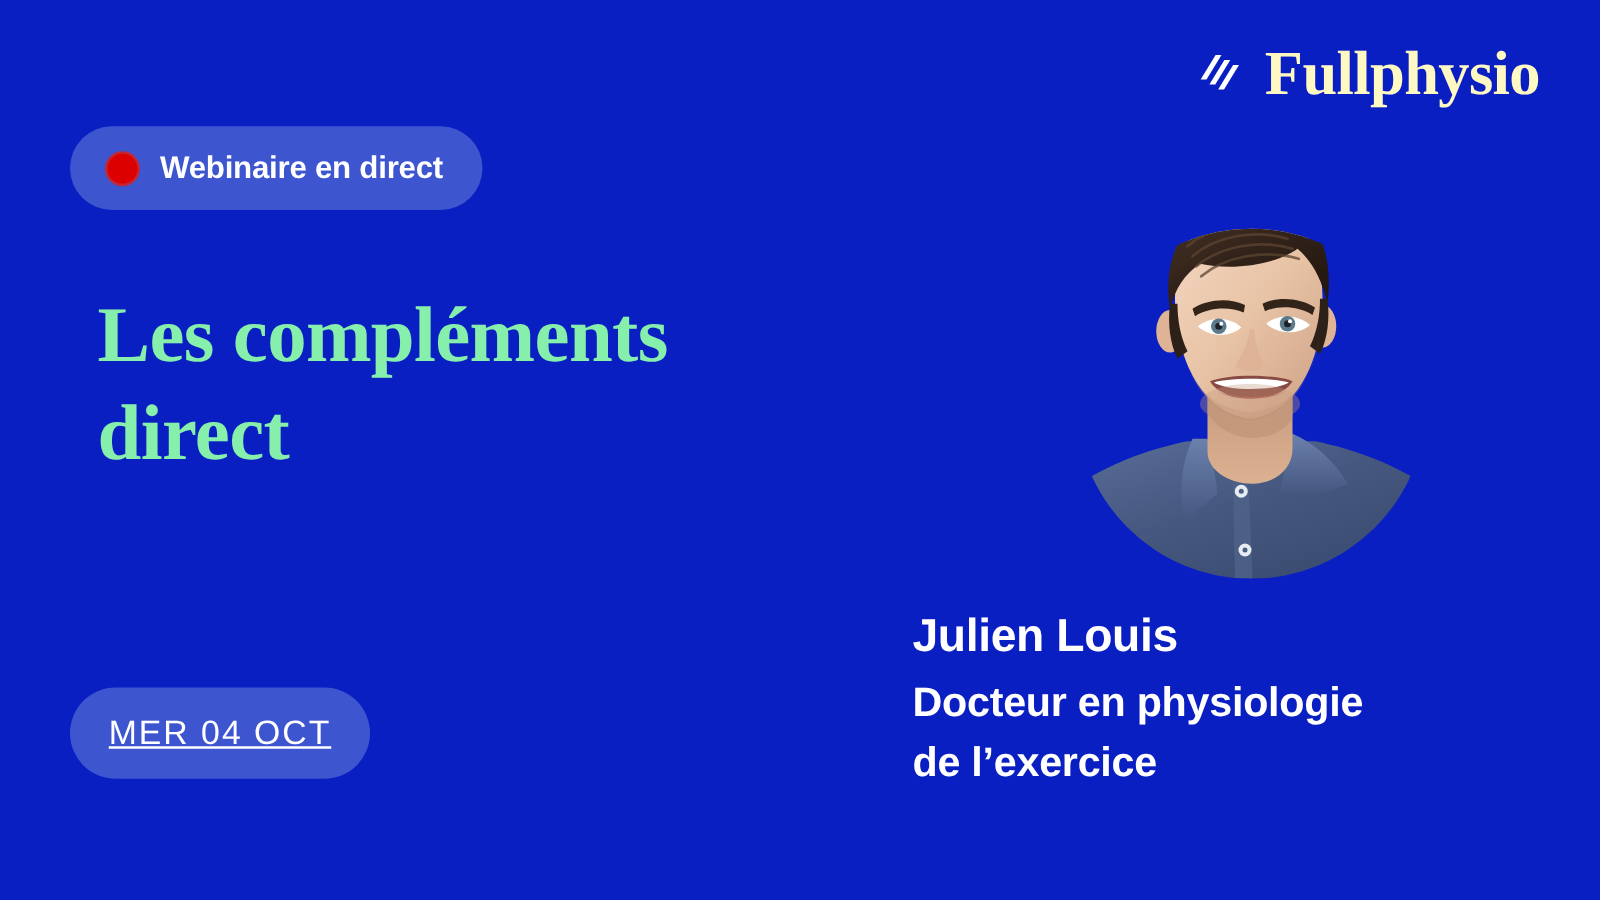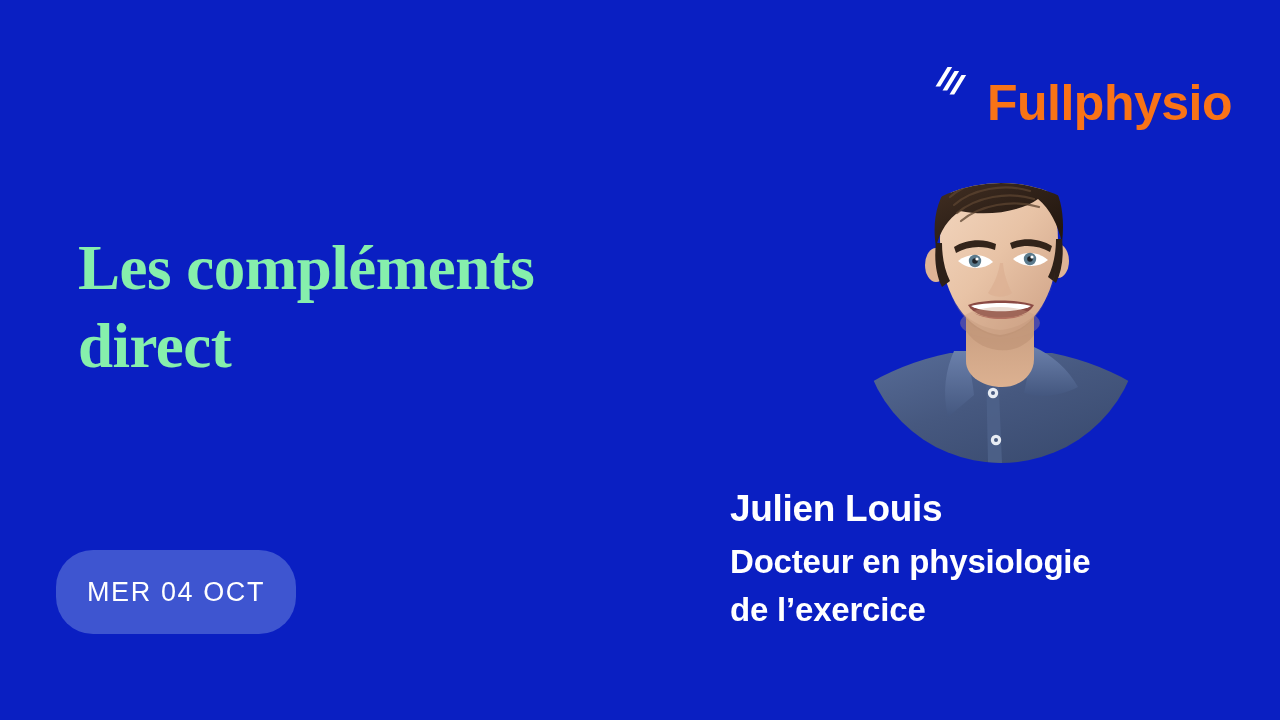--- a/index.html
+++ b/index.html
@@ -17,27 +17,26 @@
   }
 
   
   .logo {
     position:absolute;
     top:33px; right:48px;
     display:flex; align-items:center; gap:14px;
   }
   .logo-mark { width:46px; height:44px; display:block; }
   .logo-text {
-    font-family:Liberation Sans, sans-serif;
+    font-family:Liberation Serif, serif;
     font-weight:700;
     font-size:50px;
     line-height:1;
-    color:#f97316;
+    color:#fef9c3;
     letter-spacing:-0.5px;
-    margin-top:45px;
   }
 
   
   .live-badge {
     position:absolute;
     left:56px; top:101px;
     height:67px;
     display:flex; align-items:center;
     gap:18px;
     padding:0 32px 0 30px;
@@ -72,26 +71,27 @@
     letter-spacing:-0.5px;
   }
 
   
   .pill-row {
     position:absolute;
     left:56px; top:550px;
     display:flex; align-items:center; gap:20px;
   }
   .pill {
-    height:84px;
+    height:73px;
     display:flex; align-items:center; justify-content:center;
     background:#3e55d0;
     border-radius:37px;
     color:#ffffff;
     white-space:nowrap;
+    text-decoration:underline;
   }
   .pill-date {
     width:240px;
     font-size:27px;
     font-weight:400;
     letter-spacing:1.6px;
   }
   .pill-time {
     width:169px;
     font-size:27px;
@@ -143,20 +143,24 @@
         <g fill="#ffffff">
           <path d="M8.5 27.5 L20.5 8.0 L25.2 8.0 L13.2 27.5 Z"></path>
           <path d="M15.5 31.5 L27.5 12.0 L32.2 12.0 L20.2 31.5 Z"></path>
           <path d="M22.5 35.5 L34.5 16.0 L39.2 16.0 L27.2 35.5 Z"></path>
         </g>
       </svg>
     </span>
     <span class="logo-text">Fullphysio</span>
   </div>
 
+  <div class="live-badge">
+    <span class="live-dot"></span>
+    <span class="live-label">Webinaire en direct</span>
+  </div>
 
   <h1 class="headline">
     <span style="display: block;">Les compléments</span>
     <span style="display: block;">direct</span>
   </h1>
 
   <div class="pill-row">
     <div class="pill pill-date">MER 04 OCT</div>
   </div>
 

